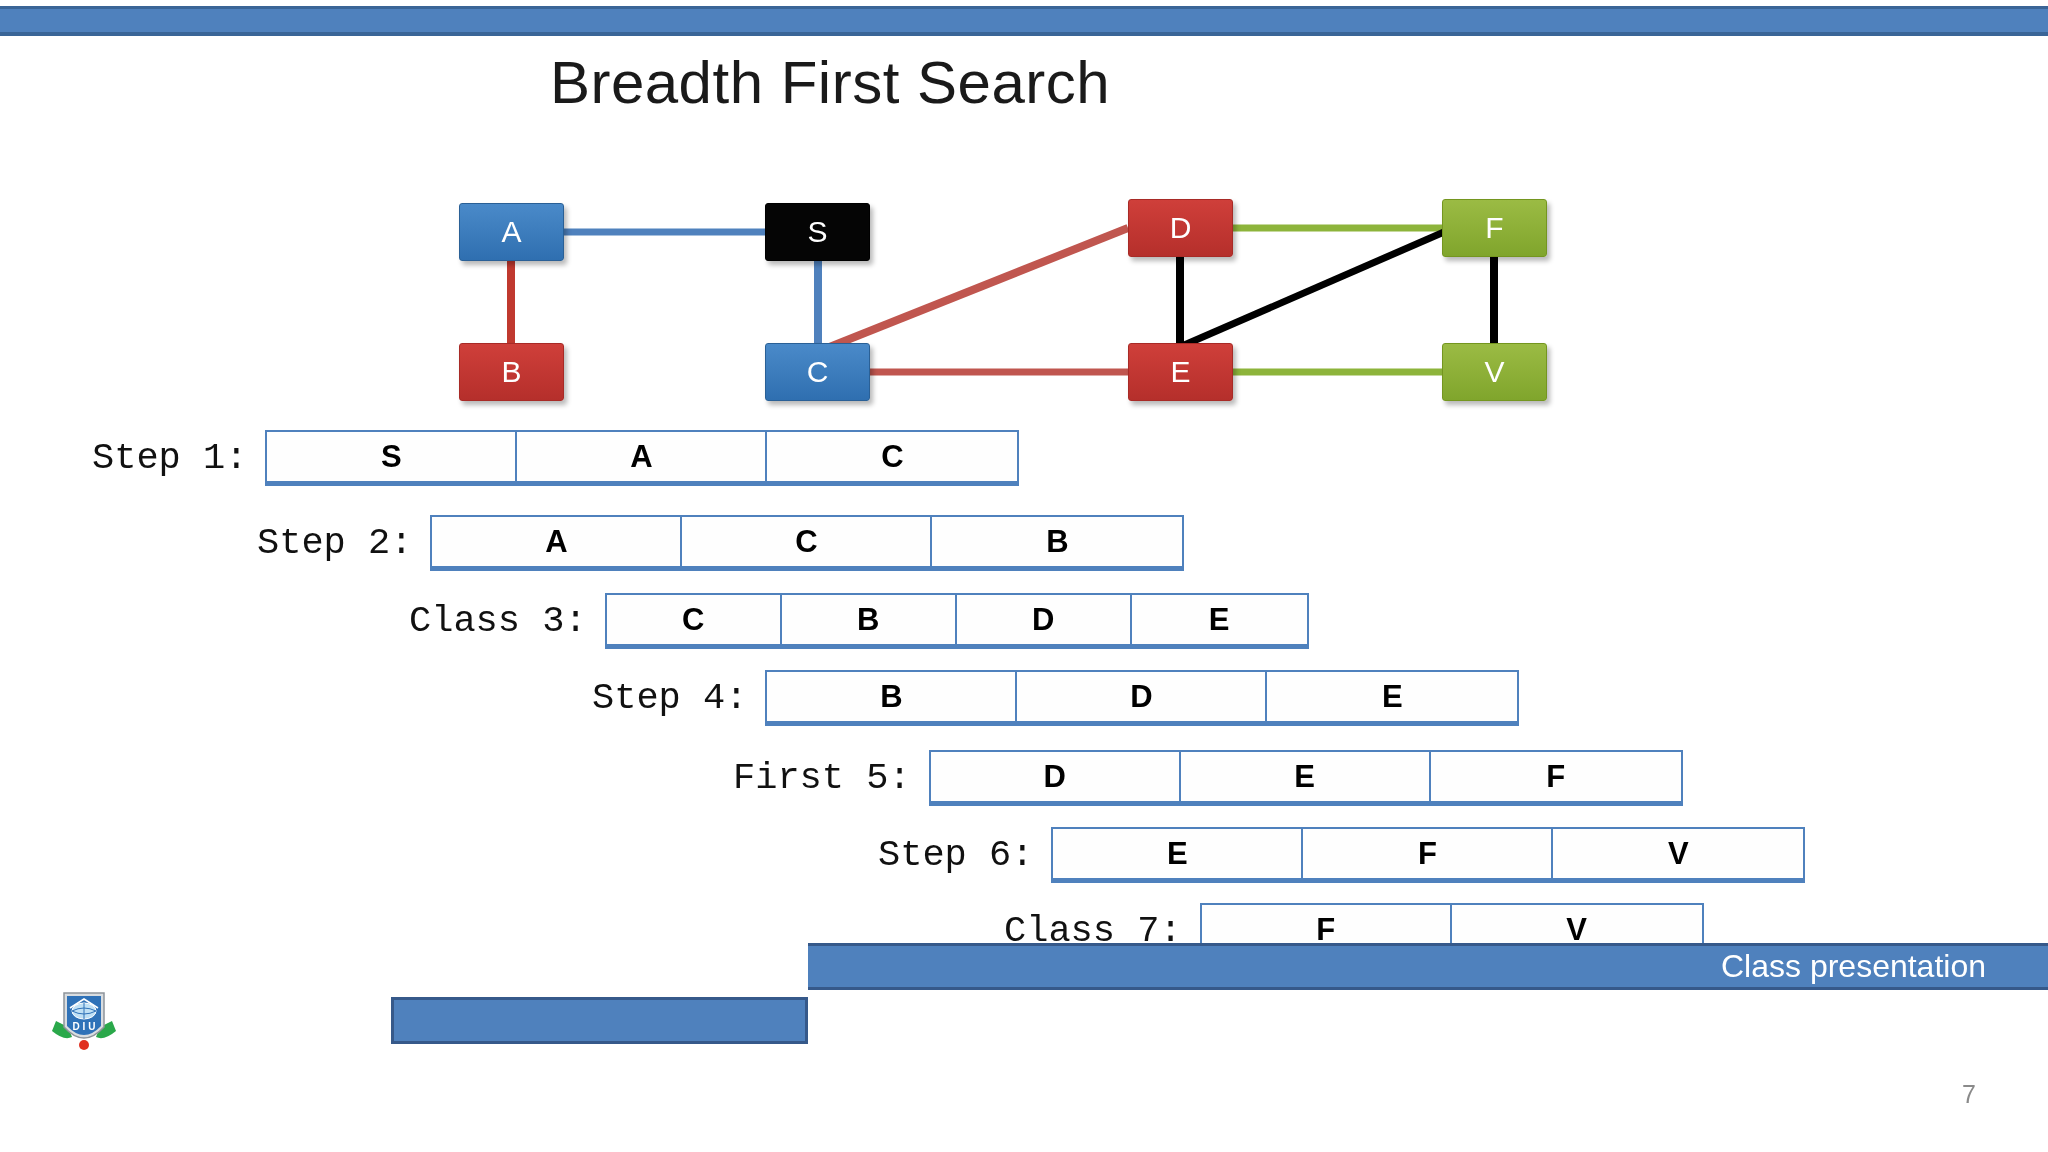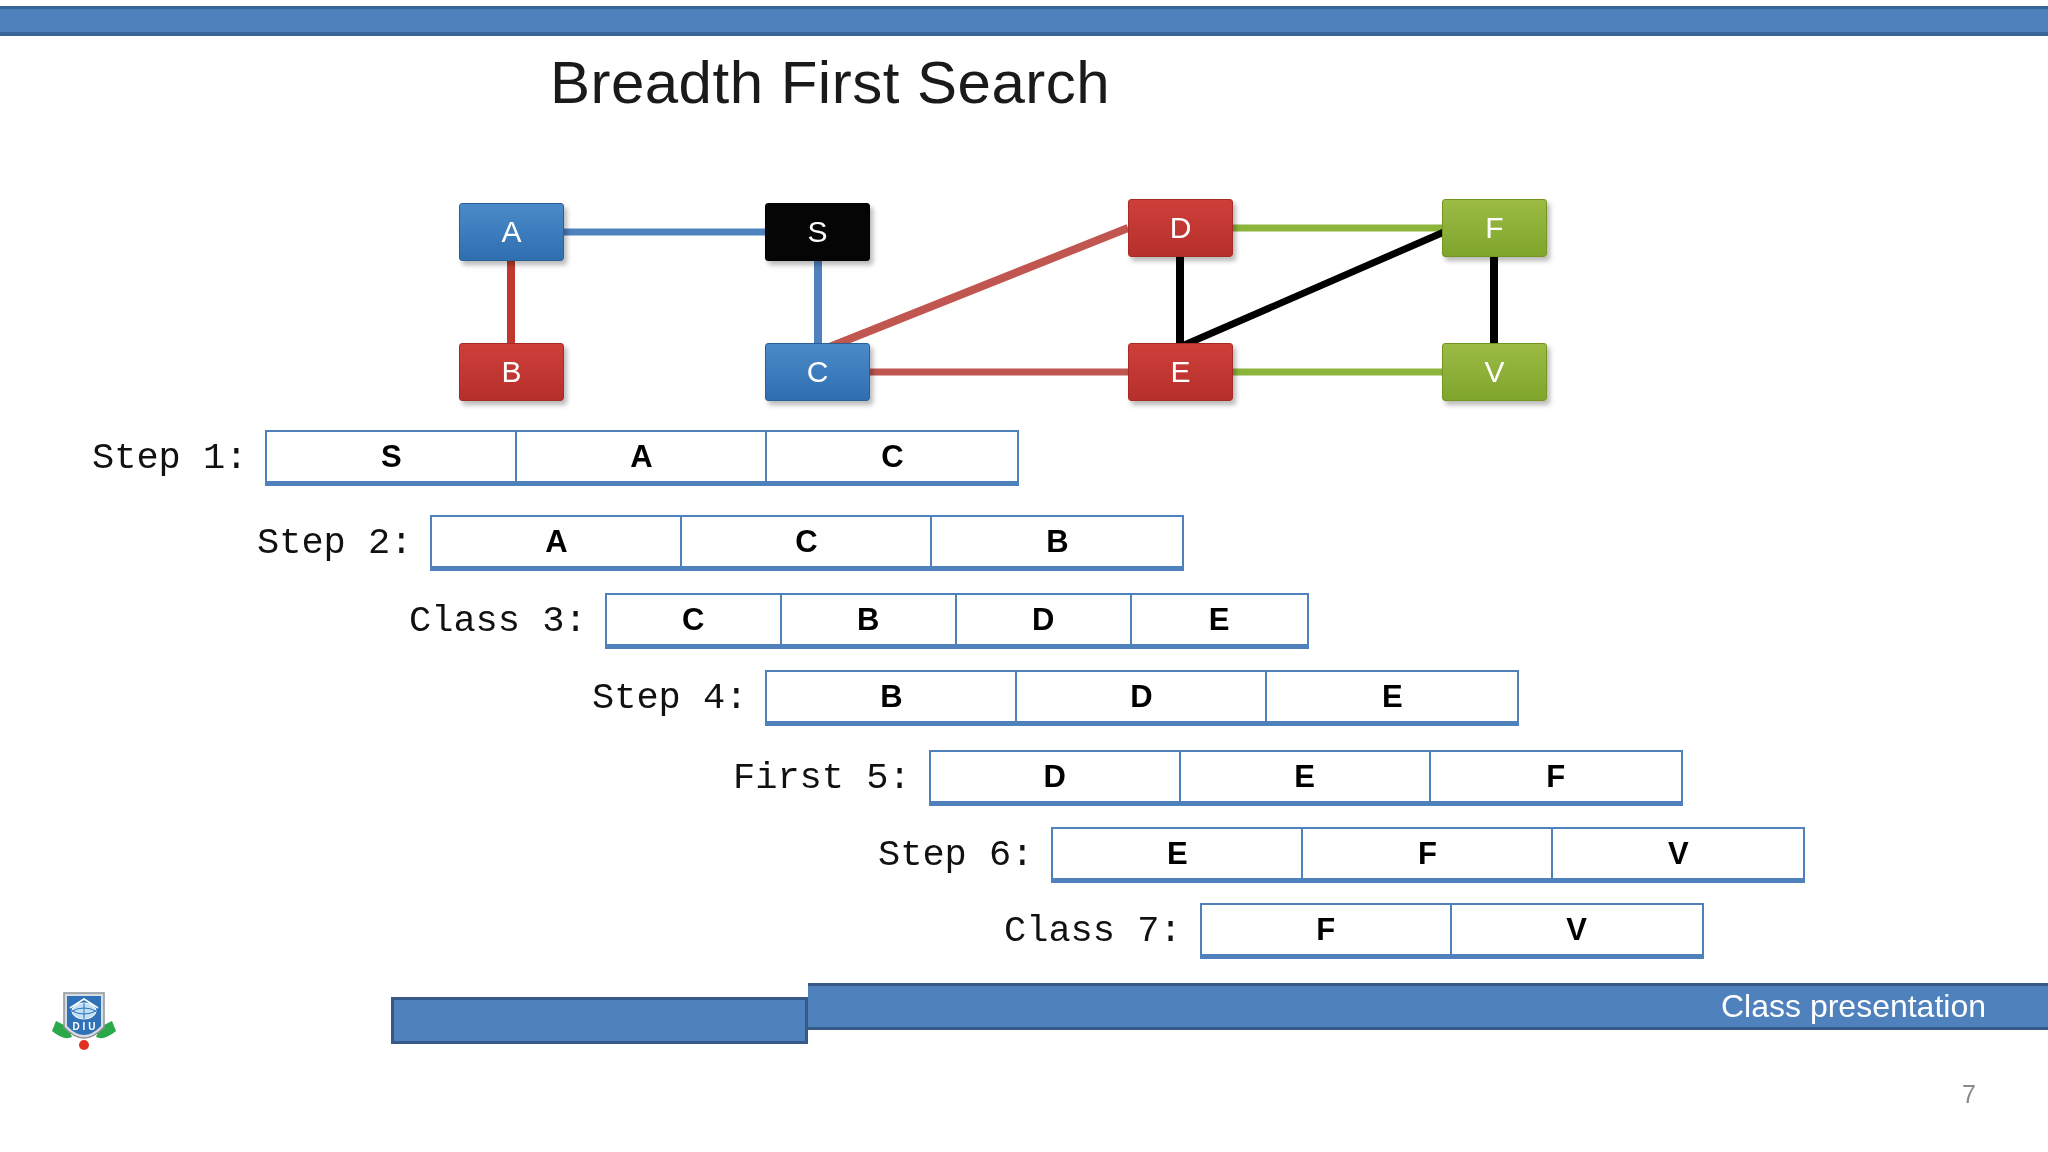--- a/index.html
+++ b/index.html
@@ -125,21 +125,21 @@
     top: 997px;
     width: 417px;
     height: 47px;
     background: #4f81bd;
     border: 3px solid #36598a;
     box-sizing: border-box;
   }
   .footer-bar-right {
     position: absolute;
     left: 808px;
-    top: 983px;
+    top: 943px;
     width: 1240px;
     height: 47px;
     background: #4f81bd;
     border-top: 3px solid #36598a;
     border-bottom: 3px solid #36598a;
     box-sizing: border-box;
     display: flex;
     align-items: center;
     justify-content: flex-end;
   }

